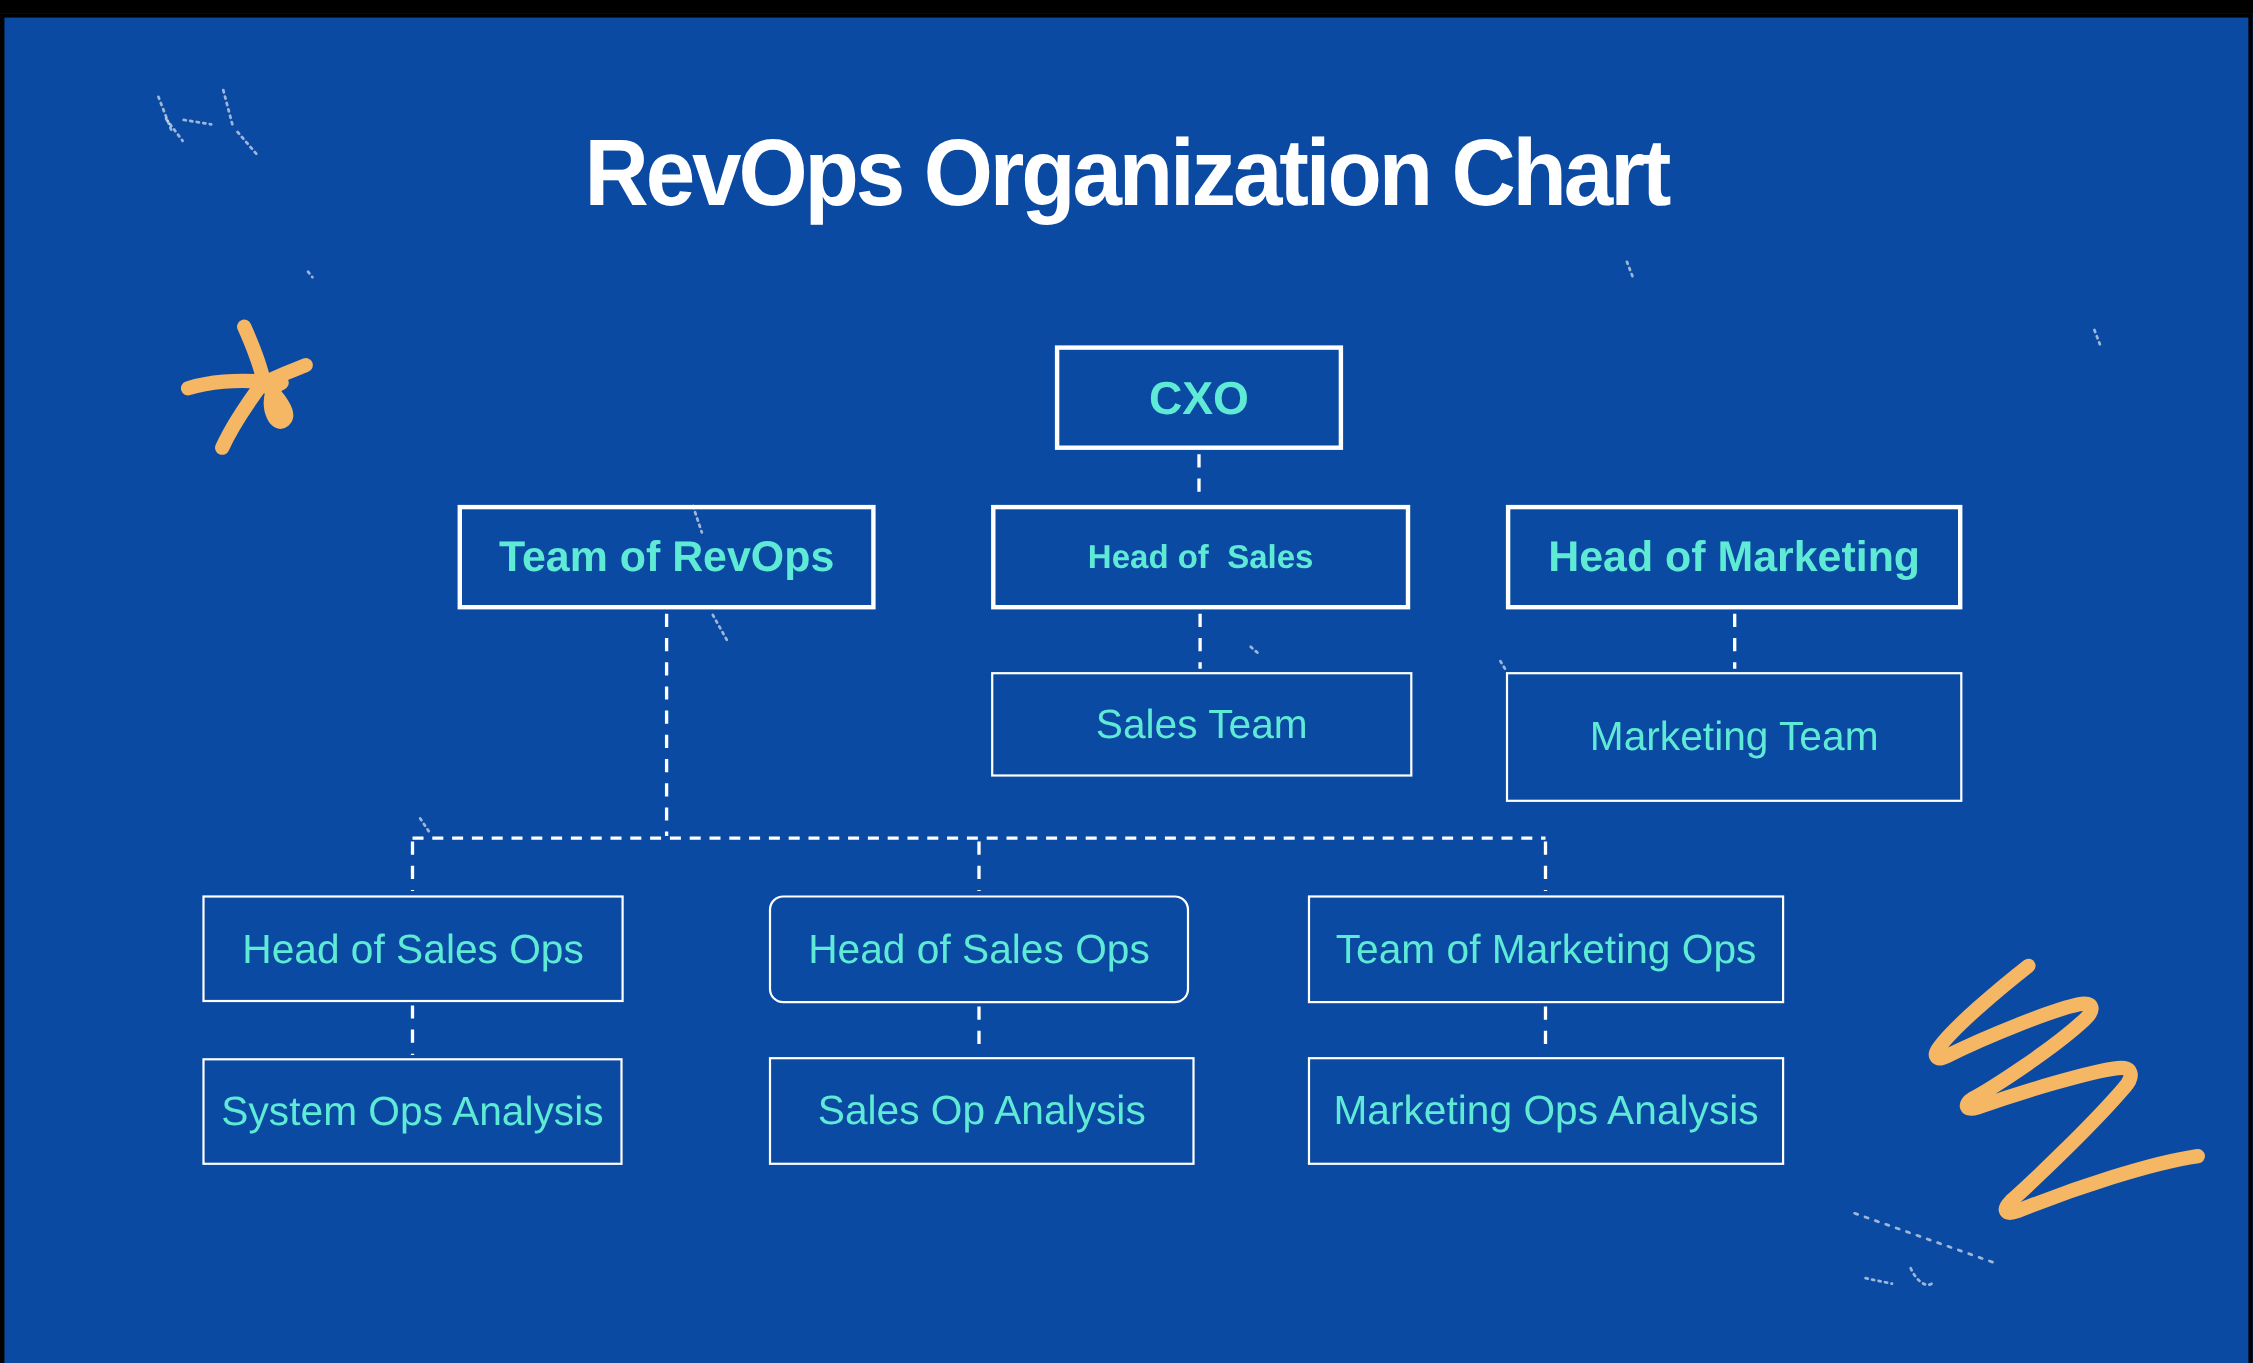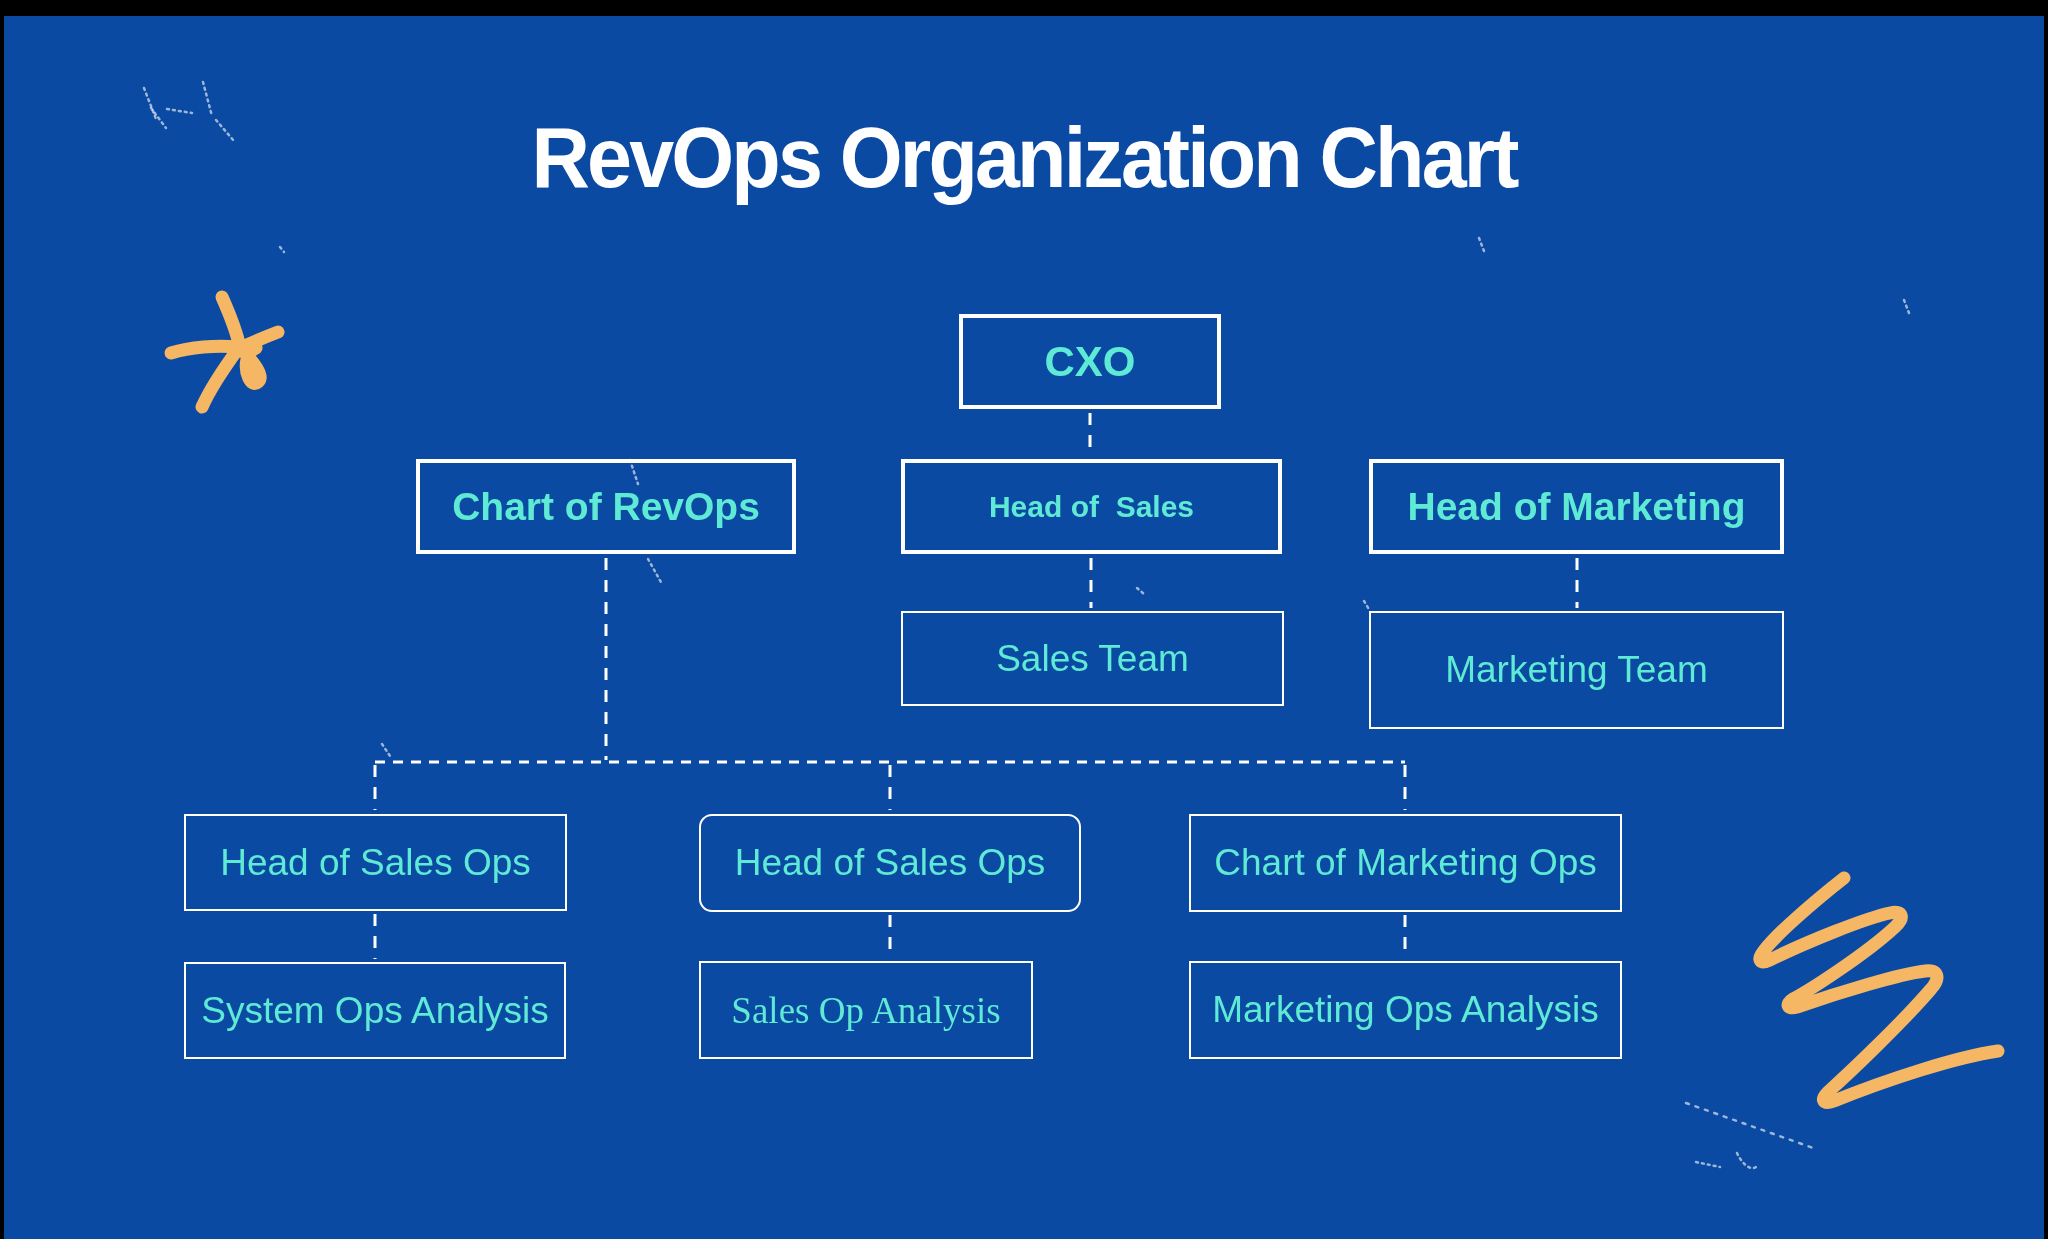--- a/index.html
+++ b/index.html
@@ -71,21 +71,21 @@
   .n-cxo                   { left: 955px;  top: 298px; width: 262px; height: 95px; font-size: 42px; }
   .n-head_revops           { left: 412px;  top: 443px; width: 380px; height: 95px; font-size: 39px; }
   .n-head_sales            { left: 897px;  top: 443px; width: 381px; height: 95px; font-size: 30px; }
   .n-head_marketing        { left: 1365px; top: 443px; width: 415px; height: 95px; font-size: 39px; }
   .n-sales_team            { left: 897px;  top: 595px; width: 383px; height: 95px; }
   .n-marketing_team        { left: 1365px; top: 595px; width: 415px; height: 118px; }
   .n-head_system_ops       { left: 180px;  top: 798px; width: 383px; height: 97px; }
   .n-head_sales_ops        { left: 695px;  top: 798px; width: 382px; height: 98px; border-radius: 13px; }
   .n-head_marketing_ops    { left: 1185px; top: 798px; width: 433px; height: 98px; }
   .n-system_ops_analysis   { left: 180px;  top: 946px; width: 382px; height: 97px; }
-  .n-sales_op_analysis     { left: 695px;  top: 945px; width: 334px; height: 98px; font-family: Liberation Serif, serif; }
+  .n-sales_op_analysis     { left: 695px;  top: 945px; width: 387px; height: 98px; }
   .n-marketing_ops_analysis{ left: 1185px; top: 945px; width: 433px; height: 98px; }
 </style>
 </head>
 <body>
 
 <div id="canvas">
 
   <h1 class="title">RevOps Organization Chart</h1>
 
   <svg class="layer" viewBox="0 0 2048 1239" xmlns="http://www.w3.org/2000/svg">
@@ -130,42 +130,42 @@
       <path class="speck long" d="M1682 1087 L1812 1133"></path>
       <path class="speck" d="M1733 1137 C1738 1148 1748 1157 1754 1149"></path>
       <path class="speck" d="M1692 1146 L1716 1151"></path>
     </g>
   </svg>
 
   <div class="node major n-cxo">
     <span>CXO</span>
   </div>
   <div class="node major n-head_revops">
-    <span>Chart of RevOps</span>
+    <span>Team of RevOps</span>
   </div>
   <div class="node major n-head_sales">
     <span>Head of  Sales</span>
   </div>
   <div class="node major n-head_marketing">
     <span>Head of Marketing</span>
   </div>
   <div class="node n-sales_team">
     <span>Sales Team</span>
   </div>
   <div class="node n-marketing_team">
     <span>Marketing Team</span>
   </div>
   <div class="node n-head_system_ops">
     <span>Head of Sales Ops</span>
   </div>
   <div class="node n-head_sales_ops">
     <span>Head of Sales Ops</span>
   </div>
   <div class="node n-head_marketing_ops">
-    <span>Chart of Marketing Ops</span>
+    <span>Team of Marketing Ops</span>
   </div>
   <div class="node n-system_ops_analysis">
     <span>System Ops Analysis</span>
   </div>
   <div class="node n-sales_op_analysis">
     <span>Sales Op Analysis</span>
   </div>
   <div class="node n-marketing_ops_analysis">
     <span>Marketing Ops Analysis</span>
   </div>

